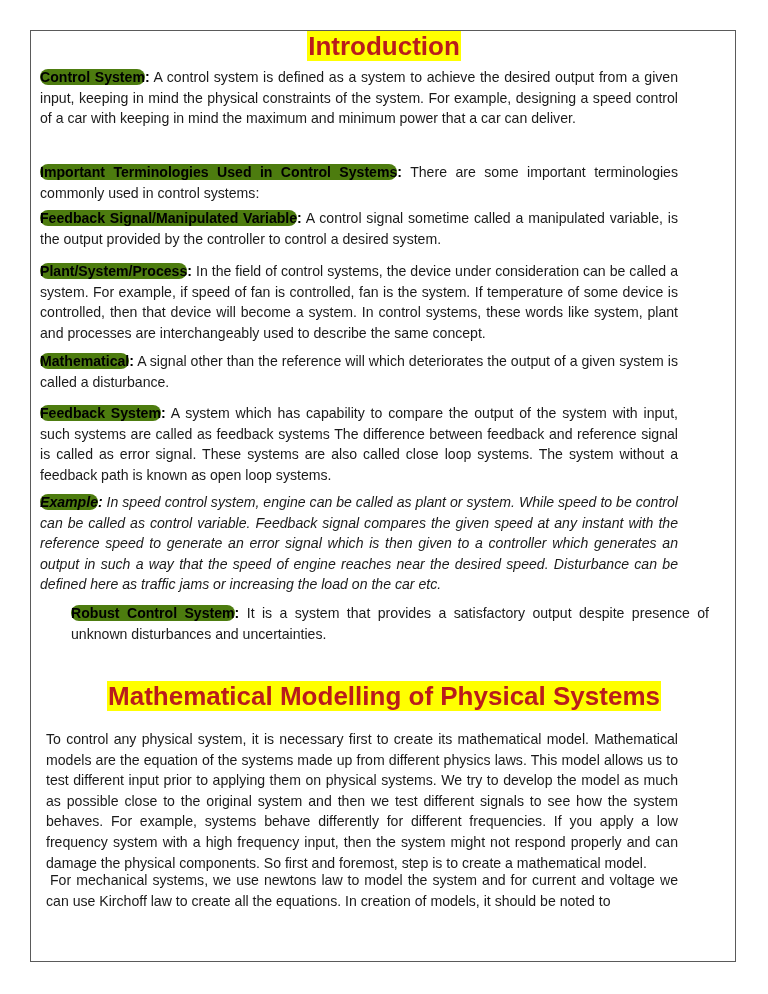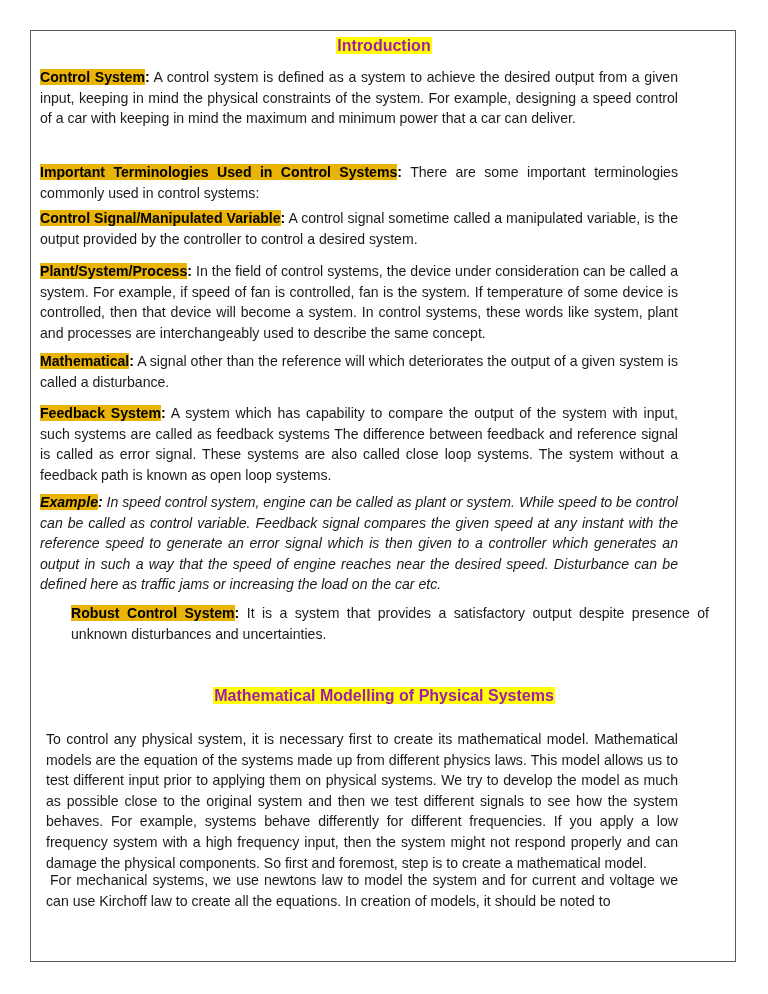--- a/index.html
+++ b/index.html
@@ -23,23 +23,23 @@
       height: 932px;
       border: 1px solid #5a5a5a;
       box-sizing: border-box;
     }
     .heading {
       position: absolute;
       left: 0;
       width: 768px;
       text-align: center;
       font-weight: bold;
-      font-size: 16px;
+      font-size: 26px;
       line-height: 24px;
-      color: #a21caf;
+      color: #b91c1c;
     }
     .heading .hl {
       background: #ffff00;
       padding: 0 1px;
     }
     .para {
       position: absolute;
       font-size: 14.1px;
       line-height: 20.6px;
       text-align: justify;
@@ -51,21 +51,22 @@
     }
     .sec2 {
       left: 46px;
       width: 632px;
     }
     .term {
       font-weight: bold;
       color: #000;
     }
     .term .hl {
-      background: #eab308;
+      background: #4d7c0f;
+      border-radius: 8px;
     }
     .indent {
       padding-left: 4px;
     }
   </style>
 </head>
 <body>
 
 <div class="page-frame"></div>
 
@@ -75,21 +76,21 @@
 
 <p class="para sec1" style="top:67px;">
   <span class="term"><span class="hl">Control System</span><span>:</span></span><span> A control system is defined as a system to achieve the desired output from a given input, keeping in mind the physical constraints of the system. For example, designing a speed control of a car with keeping in mind the maximum and minimum power that a car can deliver.</span>
 </p>
 
 <p class="para sec1" style="top:162px;">
   <span class="term"><span class="hl">Important Terminologies Used in Control Systems</span><span>:</span></span><span> There are some important terminologies commonly used in control systems:</span>
 </p>
 
 <p class="para sec1" style="top:208px;">
-  <span class="term"><span class="hl">Control Signal/Manipulated Variable</span><span>:</span></span><span> A control signal sometime called a manipulated variable, is the output provided by the controller to control a desired system.</span>
+  <span class="term"><span class="hl">Feedback Signal/Manipulated Variable</span><span>:</span></span><span> A control signal sometime called a manipulated variable, is the output provided by the controller to control a desired system.</span>
 </p>
 
 <p class="para sec1" style="top:261px;">
   <span class="term"><span class="hl">Plant/System/Process</span><span>:</span></span><span> In the field of control systems, the device under consideration can be called a system. For example, if speed of fan is controlled, fan is the system. If temperature of some device is controlled, then that device will become a system. In control systems, these words like system, plant and processes are interchangeably used to describe the same concept.</span>
 </p>
 
 <p class="para sec1" style="top:351px;">
   <span class="term"><span class="hl">Mathematical</span><span>:</span></span><span> A signal other than the reference will which deteriorates the output of a given system is called a disturbance.</span>
 </p>
 

